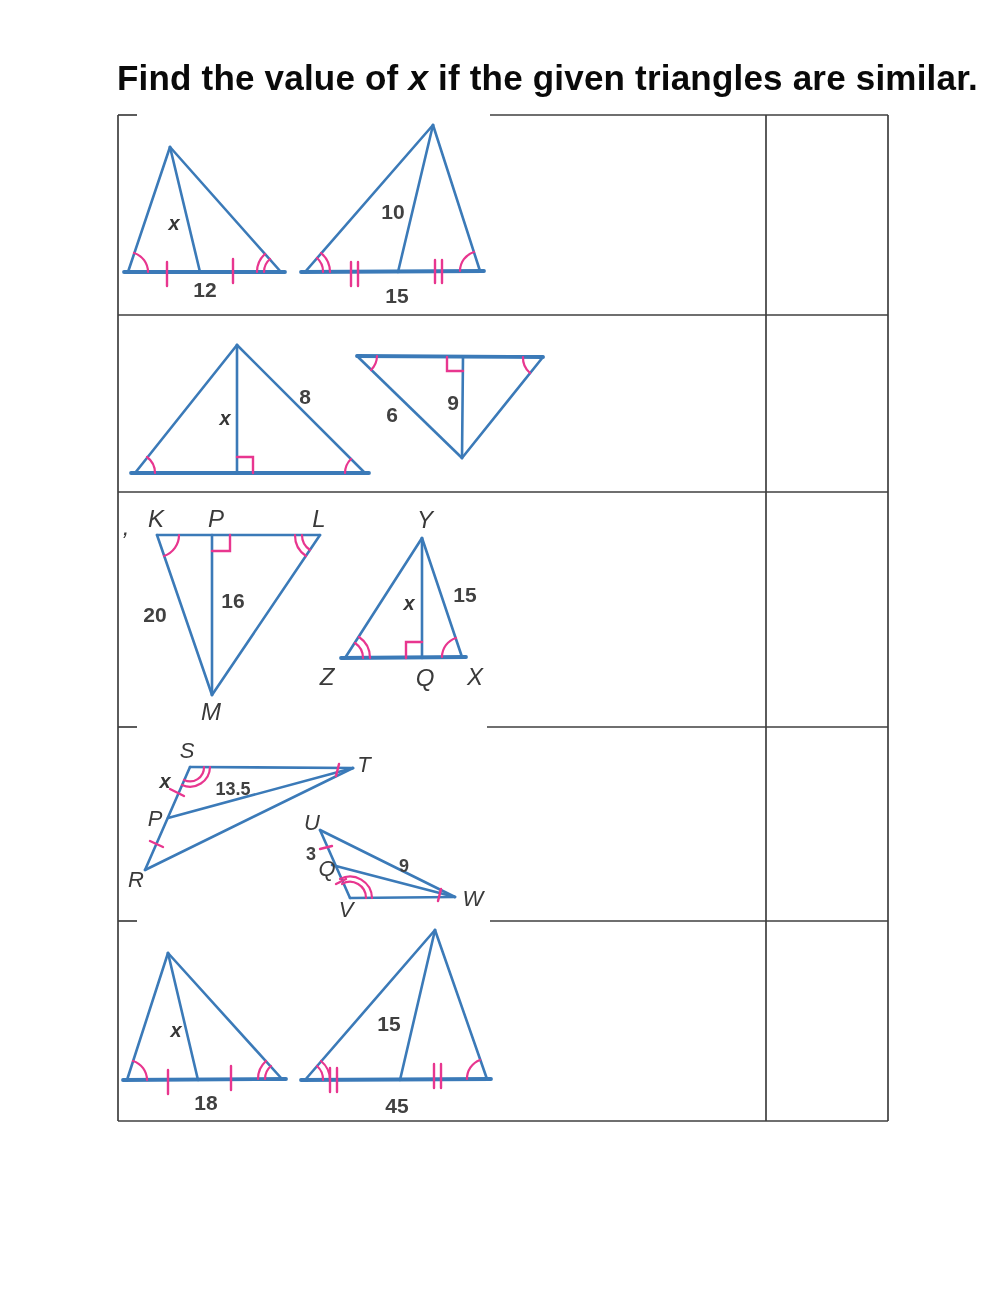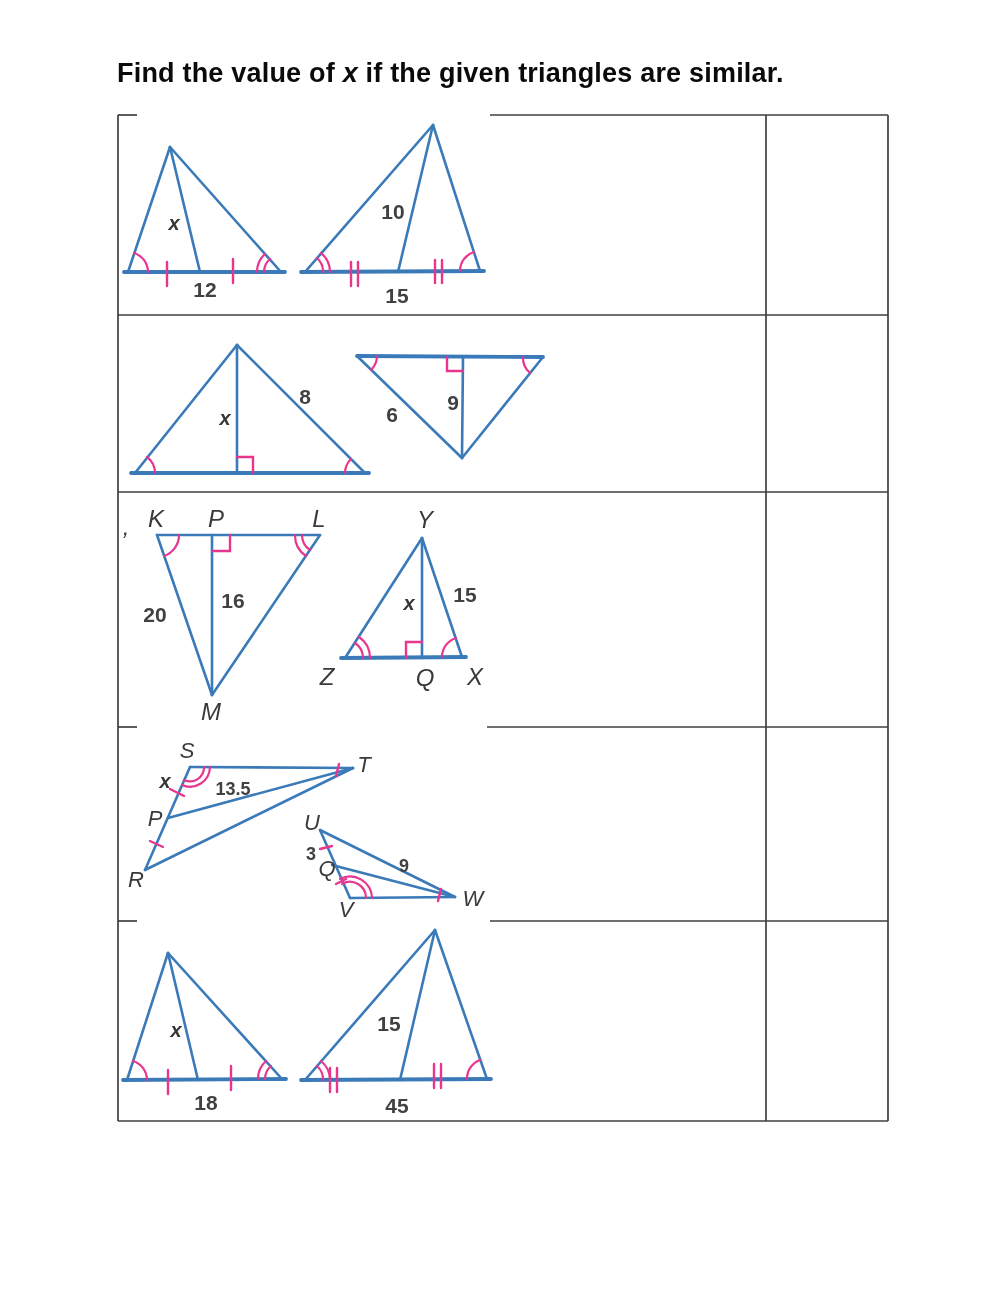--- a/index.html
+++ b/index.html
@@ -1,18 +1,18 @@
 <!DOCTYPE html>
 <html><head>
 <meta charset="utf-8">
 <style>
   html,body { margin:0; padding:0; background:#ffffff; }
   .page { position:relative; width:1000px; height:1291px; background:#ffffff;
           font-family:"Liberation Sans", sans-serif; overflow:hidden; }
-  .title { position:absolute; left:117px; top:58px; font-size:27px; font-weight:700;
+  .title { position:absolute; left:117px; top:58px; font-size:35px; font-weight:700;
            color:#0a0a0a; letter-spacing:0.2px; white-space:nowrap; }
   .title .var { font-style:italic; }
   .fig-svg { position:absolute; left:0; top:0; }
   .answer-cell { position:absolute; left:767px; width:120px; background:transparent; cursor:text; }
   .problem-cell { position:absolute; left:119px; width:646px; }
 
   
   .grid   { stroke:#3f3f3f; stroke-width:1.7; fill:none; }
   .blue   { stroke:#3b7ab8; stroke-width:2.6; fill:none; stroke-linecap:round; stroke-linejoin:round; }
   .bthick { stroke-width:3.8; }

